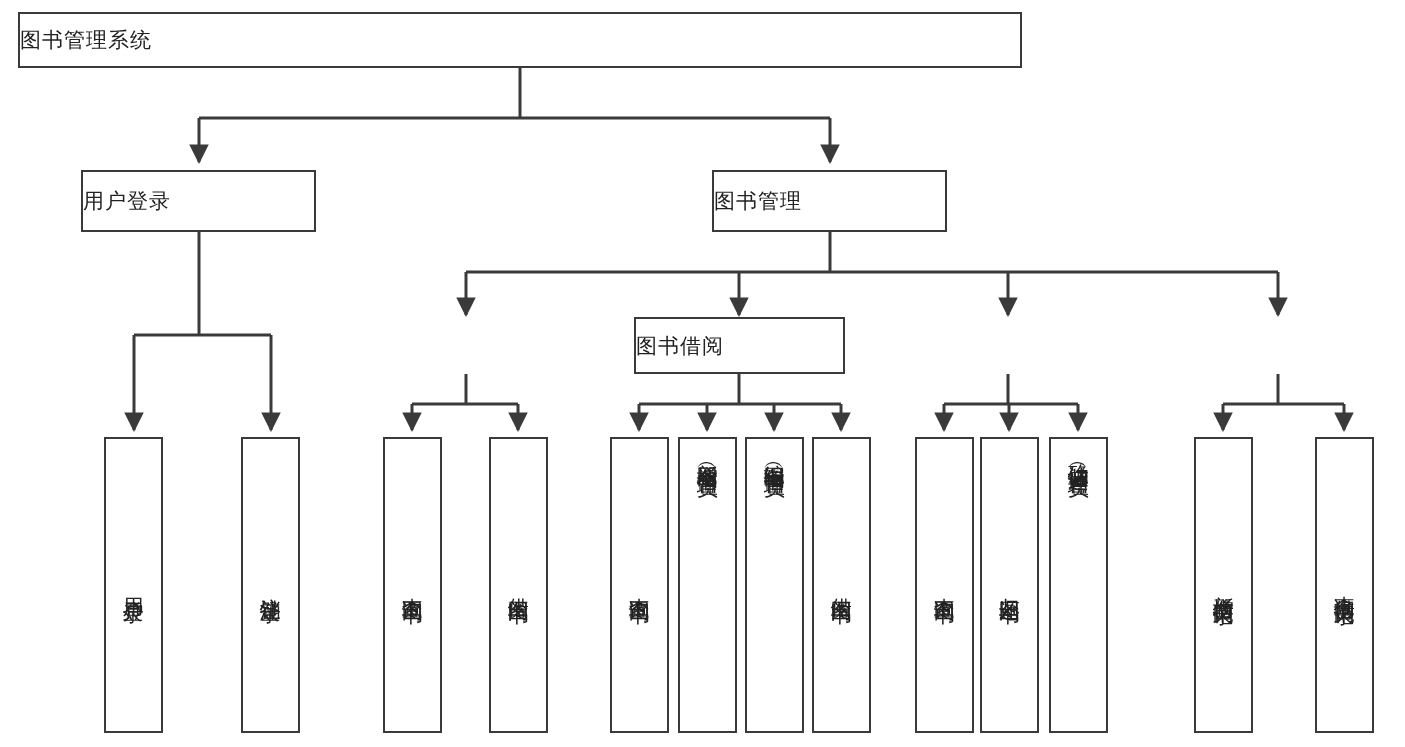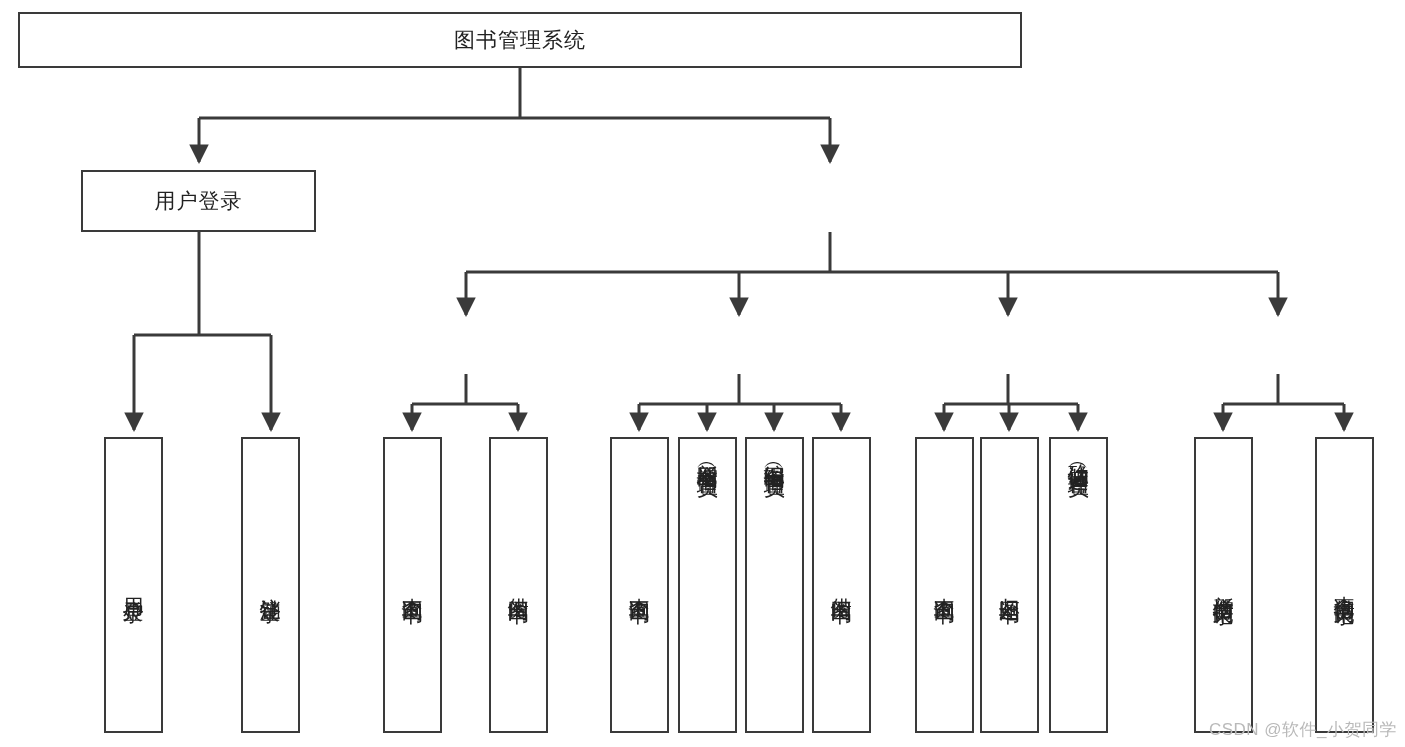--- a/index.html
+++ b/index.html
@@ -26,21 +26,20 @@
     width: 1405px;
     height: 747px;
   }
   .node {
     position: absolute;
     box-sizing: border-box;
     background: #ffffff;
     border: 2px solid #3a3a3a;
     display: flex;
     align-items: center;
-    justify-content: center;
     color: #222222;
   }
   .node.horiz {
     font-size: 21px;
     letter-spacing: 1px;
   }
   .node.vert {
     align-items: flex-start;
     justify-content: center;
     padding-top: 8px;
@@ -129,21 +128,27 @@
     </g>
   </svg>
 
   <div class="node horiz" style="left:18px; top:12px; width:1004px; height:56px;">
     <span>图书管理系统</span>
   </div>
 
   <div class="node horiz" style="left:81px; top:170px; width:235px; height:62px;">
     <span>用户登录</span>
   </div>
+  <div class="node horiz" style="left:712px; top:170px; width:235px; height:62px;">
+    <span>图书管理</span>
+  </div>
 
+  <div class="node horiz" style="left:634px; top:317px; width:211px; height:57px;">
+    <span>图书借阅</span>
+  </div>
 
   <div class="node vert center" style="left:104px; top:437px; width:59px; height:296px;">
     <span class="vlabel">用户登录</span>
   </div>
   <div class="node vert center" style="left:241px; top:437px; width:59px; height:296px;">
     <span class="vlabel">注销登录</span>
   </div>
 
   <div class="node vert center" style="left:383px; top:437px; width:59px; height:296px;">
     <span class="vlabel">查询图书</span>
@@ -175,15 +180,14 @@
     <span class="vlabel">确认归还（管理员）</span>
   </div>
 
   <div class="node vert center" style="left:1194px; top:437px; width:59px; height:296px;">
     <span class="vlabel">新增借阅记录</span>
   </div>
   <div class="node vert center" style="left:1315px; top:437px; width:59px; height:296px;">
     <span class="vlabel">查询借阅记录</span>
   </div>
 
-  <div class="watermark">CSDN @软件_小贺同学</div>
 
 </div>
 
 </body></html>

